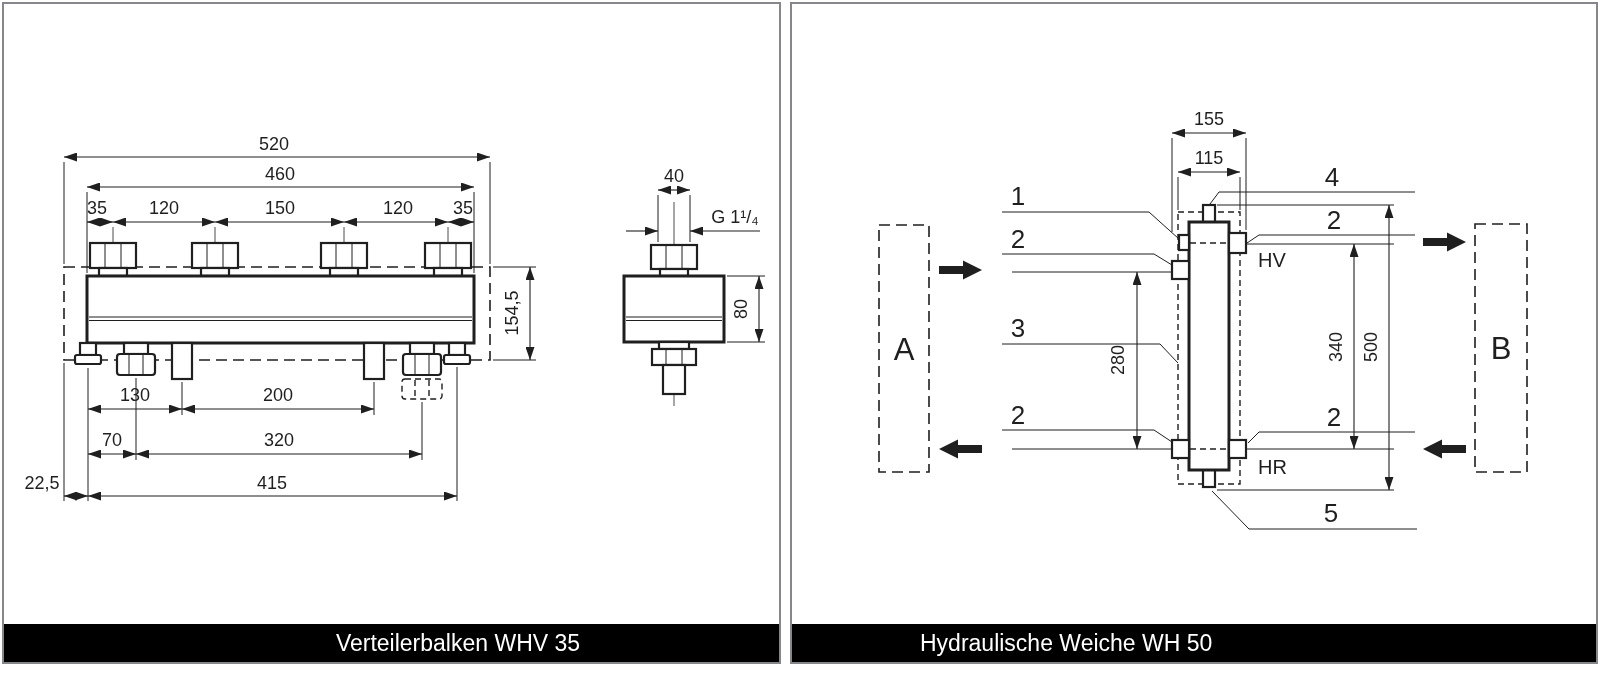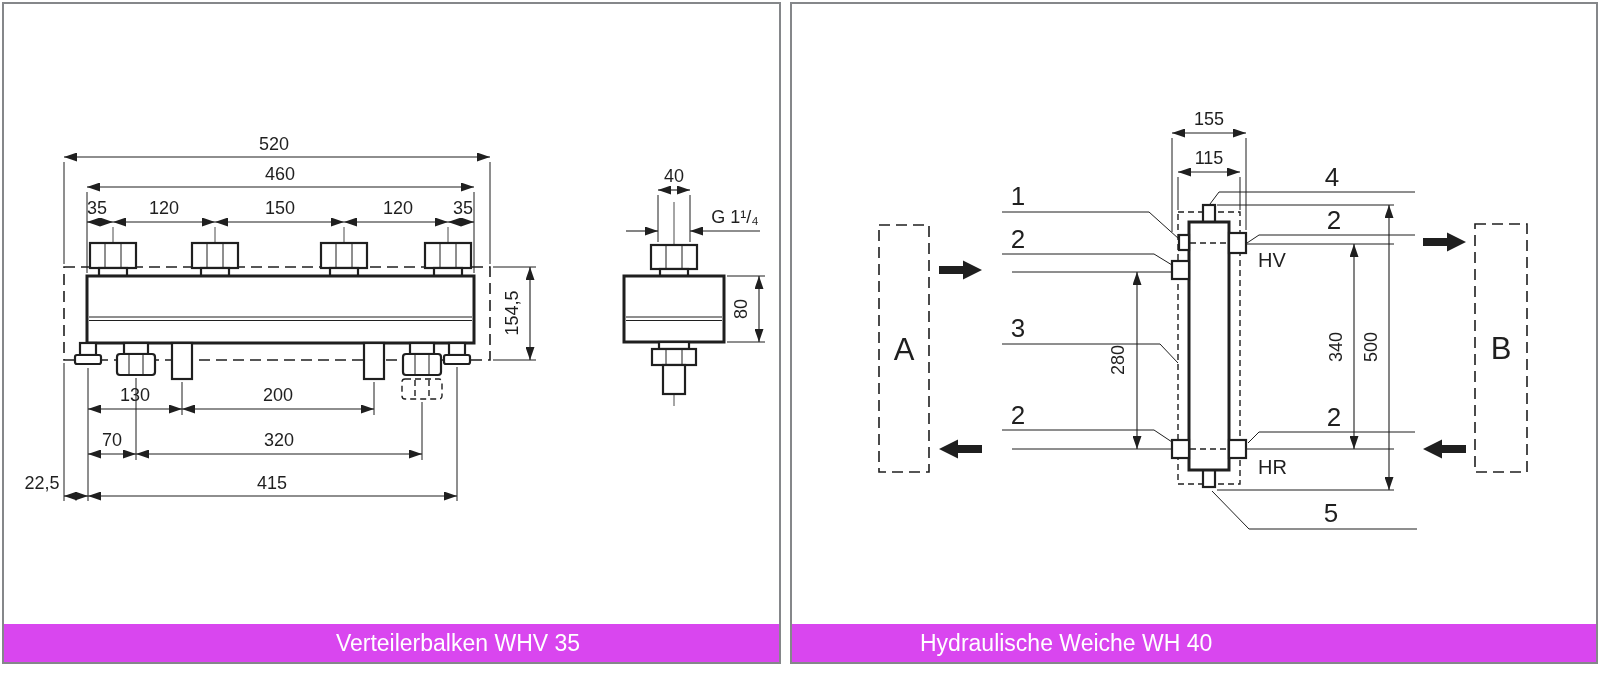--- a/index.html
+++ b/index.html
@@ -1,20 +1,20 @@
 <!DOCTYPE html>
 <html><head>
 <meta charset="utf-8">
 <style>
   html,body{margin:0;padding:0;background:#fff;}
   body{width:1600px;height:678px;position:relative;font-family:"Liberation Sans",sans-serif;}
   .panel{position:absolute;top:2px;height:662px;border:2px solid #85878A;background:#fff;box-sizing:border-box;}
   #panel-left{left:2px;width:779px;text-align:center;}
   #panel-right{left:790px;width:808px;}
-  .caption-bar{position:absolute;left:0;right:0;bottom:0;height:38px;background:#d946ef;color:#fff;
+  .caption-bar{position:absolute;left:0;right:0;bottom:0;height:38px;background:#000000;color:#fff;
     font-size:23px;line-height:38px;white-space:nowrap;}
   #panel-left .caption-bar{padding-left:133px;}
   #panel-right .caption-bar{padding-left:128px;}
   .drawing{position:absolute;left:0;top:0;}
   
   .ol{fill:#fff;stroke:#1F1F1F;stroke-width:2.2;}
   .ol3{fill:#fff;stroke:#1F1F1F;stroke-width:3;}
   .tn{fill:none;stroke:#1F1F1F;stroke-width:1;}
   .cl{fill:none;stroke:#1F1F1F;stroke-width:0.8;}
   .dim{fill:none;stroke:#1F1F1F;stroke-width:1.1;}
@@ -295,14 +295,14 @@
       <path class="tn" d="M1413 430 L1257 430 L1246 441"></path>
       <text class="txtb" x="1332" y="424">2</text>
 
       <path class="tn" d="M1415 527 L1247 527 L1210 489"></path>
       <text class="txtb" x="1329" y="520">5</text>
 
       <text class="txtp" x="1256" y="265">HV</text>
       <text class="txtp" x="1256" y="472">HR</text>
     </g>
   </svg>
-  <div class="caption-bar">Hydraulische Weiche WH 40</div>
+  <div class="caption-bar">Hydraulische Weiche WH 50</div>
 </div>
 
 </body></html>

